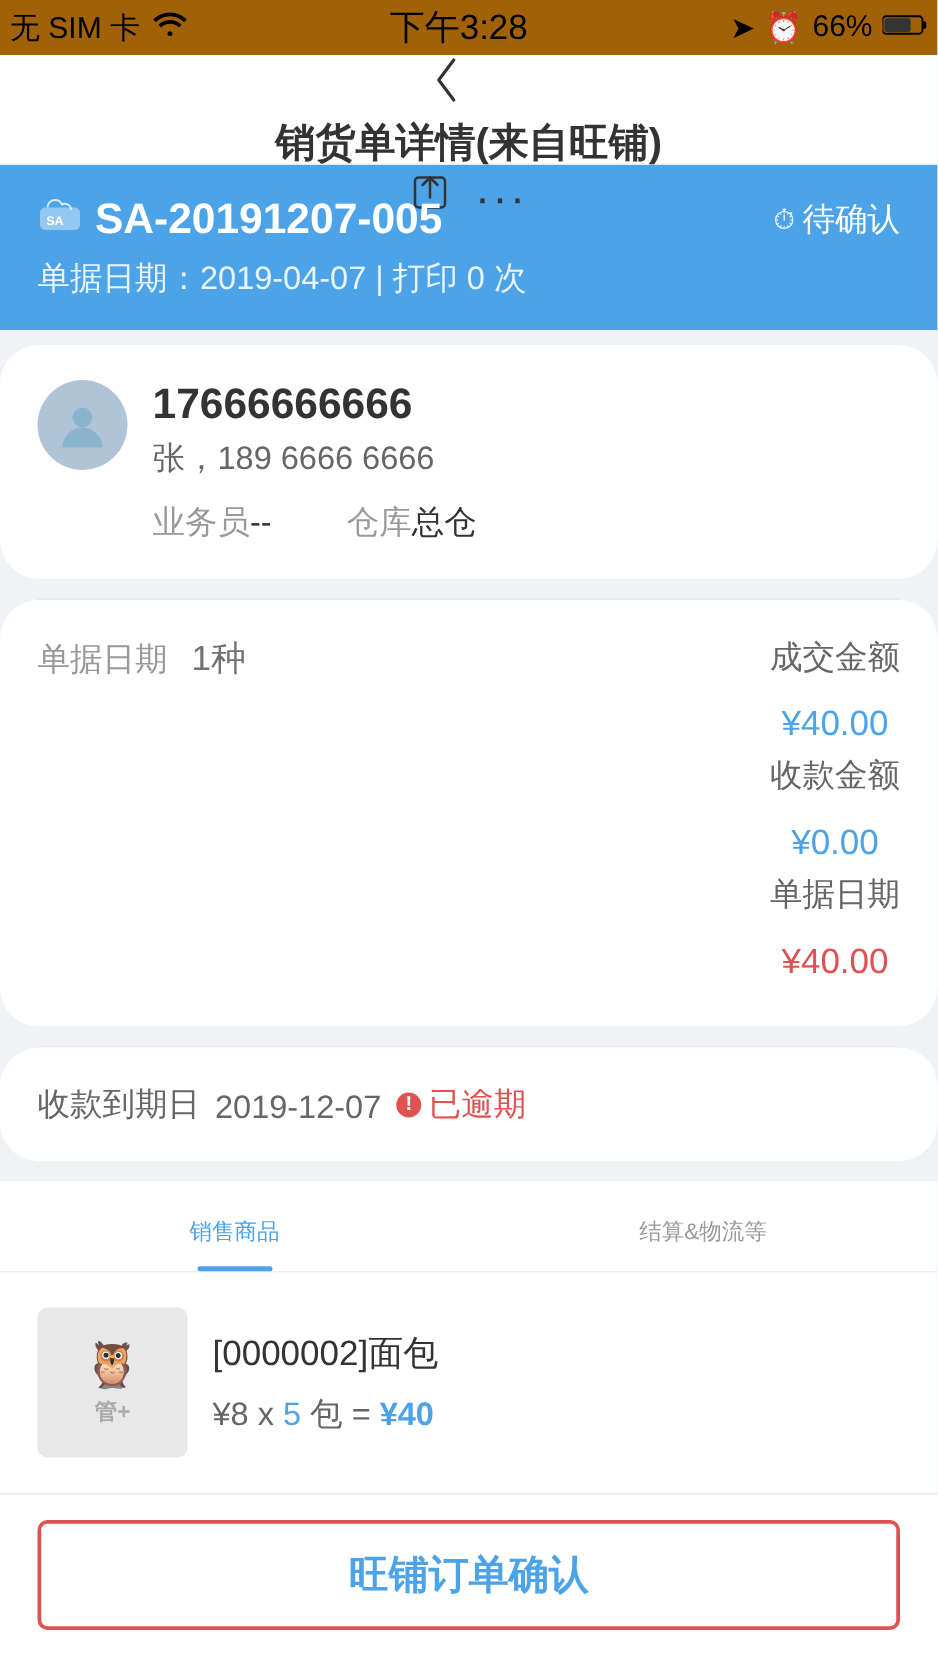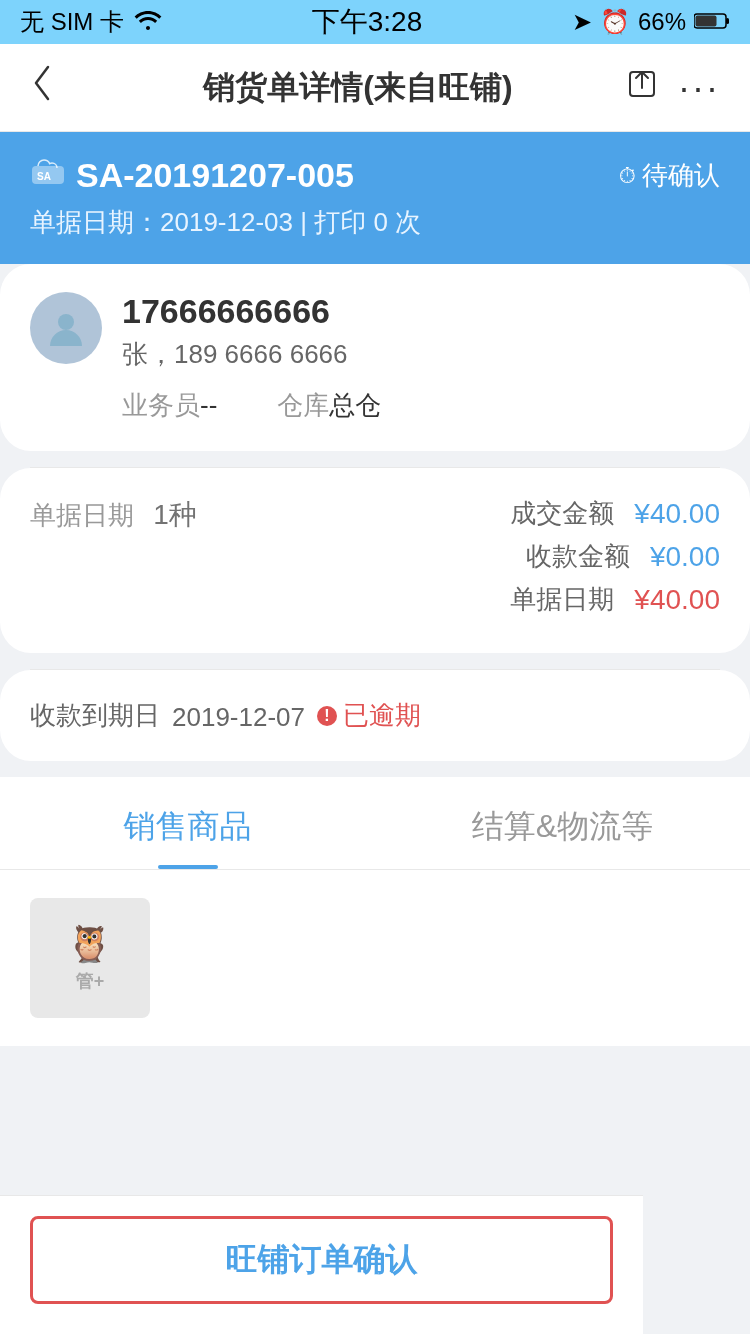--- a/index.html
+++ b/index.html
@@ -11,42 +11,43 @@
       font-family: -apple-system, "PingFang SC", "Helvetica Neue", sans-serif;
       font-size: 28px;
       color: #333;
       position: relative;
     }
 
     
     .status-bar {
       width: 750px;
       height: 44px;
-      background: #7dd3fc;
+      background: #a16207;
       display: flex;
       align-items: center;
       justify-content: space-between;
-      padding: 0 20px;
+      padding: 0 8px;
       font-size: 24px;
       color: #000;
     }
     .status-left { display: flex; align-items: center; gap: 10px; }
     .status-center { font-size: 28px; font-weight: 500; }
     .status-right { display: flex; align-items: center; gap: 8px; font-size: 24px; }
 
     
     .nav-bar {
       width: 750px;
       height: 88px;
       background: #fff;
       display: flex;
       align-items: center;
       justify-content: flex-start;
       padding: 0 30px;
       border-bottom: 1px solid #e8e8e8;
+      flex-direction: column;
     }
     .nav-back {
       font-size: 36px;
       color: #333;
       cursor: pointer;
       width: 60px;
     }
     .nav-title {
       font-size: 32px;
       font-weight: 600;
@@ -57,21 +58,21 @@
     .nav-right {
       display: flex;
       align-items: center;
       gap: 20px;
     }
 
     
     .header-card {
       background: #4da3e8;
       padding: 24px 30px;
-      margin-bottom: 0;
+      margin-bottom: 12px;
     }
     .header-card-top {
       display: flex;
       align-items: center;
       justify-content: space-between;
       margin-bottom: 10px;
     }
     .order-number {
       font-size: 34px;
       font-weight: bold;
@@ -150,20 +151,21 @@
     .summary-right {
       text-align: right;
       font-size: 26px;
     }
     .summary-row {
       display: flex;
       justify-content: flex-end;
       align-items: center;
       gap: 20px;
       margin-bottom: 8px;
+      flex-direction: column;
     }
     .summary-row-label { color: #666; }
     .amount-blue { color: #4da3e8; font-size: 28px; }
     .amount-red { color: #e05252; font-size: 28px; }
 
     
     .due-section {
       font-size: 26px;
       color: #666;
       display: flex;
@@ -196,21 +198,21 @@
       margin-bottom: 0;
     }
     .tabs-bar {
       display: flex;
       border-bottom: 1px solid #e8e8e8;
     }
     .tab-item {
       flex: 1;
       text-align: center;
       padding: 28px 16px 20px;
-      font-size: 32px;
+      font-size: 18px;
       color: #999;
       position: relative;
       cursor: pointer;
     }
     .tab-item.active {
       color: #4da3e8;
     }
     .tab-item.active::after {
       content: '';
       position: absolute;
@@ -260,21 +262,21 @@
     .empty-area {
       background: #f0f2f5;
       height: 280px;
     }
 
     
     .bottom-bar {
       position: fixed;
       bottom: 0;
       left: 0;
-      width: 643px;
+      width: 750px;
       background: #fff;
       padding: 20px 30px 30px;
       border-top: 1px solid #e8e8e8;
     }
     .confirm-btn {
       width: 100%;
       height: 88px;
       border: 3px solid #e05252;
       border-radius: 8px;
       background: #fff;
@@ -351,21 +353,21 @@
           <text x="7" y="22" font-size="10" fill="white" font-weight="bold">SA</text>
         </svg>
       </span>
       <span>SA-20191207-005</span>
     </div>
     <div class="order-status">
       <span style="font-size:22px;">⏱</span>
       <span>待确认</span>
     </div>
   </div>
-  <div class="order-meta">单据日期：2019-12-03 | 打印 0 次</div>
+  <div class="order-meta">单据日期：2019-04-07 | 打印 0 次</div>
 </div>
 
 <div class="white-card">
   <div class="customer-section">
     <div class="avatar">
       <svg width="44" height="44" viewBox="0 0 44 44" fill="none">
         <circle cx="22" cy="16" r="8" fill="#8ab4cc"></circle>
         <path d="M6 40c0-8.8 7.2-16 16-16s16 7.2 16 16" fill="#8ab4cc"></path>
       </svg>
     </div>
@@ -429,19 +431,30 @@
     <div class="tab-item active">销售商品</div>
     <div class="tab-item">结算&amp;物流等</div>
   </div>
 </div>
 
 <div class="product-item">
   <div class="product-image">
     <span style="font-size:36px; color:#aaa;">🦉</span>
     <span style="font-size:18px; color:#aaa; font-weight:600;">管+</span>
   </div>
+  <div class="product-info">
+    <div class="product-name">[0000002]面包</div>
+    <div class="product-price">
+      <span>¥8</span>
+      <span> x </span>
+      <span class="price-qty">5</span>
+      <span>包</span>
+      <span> = </span>
+      <span class="price-total">¥40</span>
+    </div>
+  </div>
 </div>
 
 <div class="empty-area"></div>
 
 <div class="bottom-bar">
   <button class="confirm-btn">旺铺订单确认</button>
 </div>
 
 </body></html>

